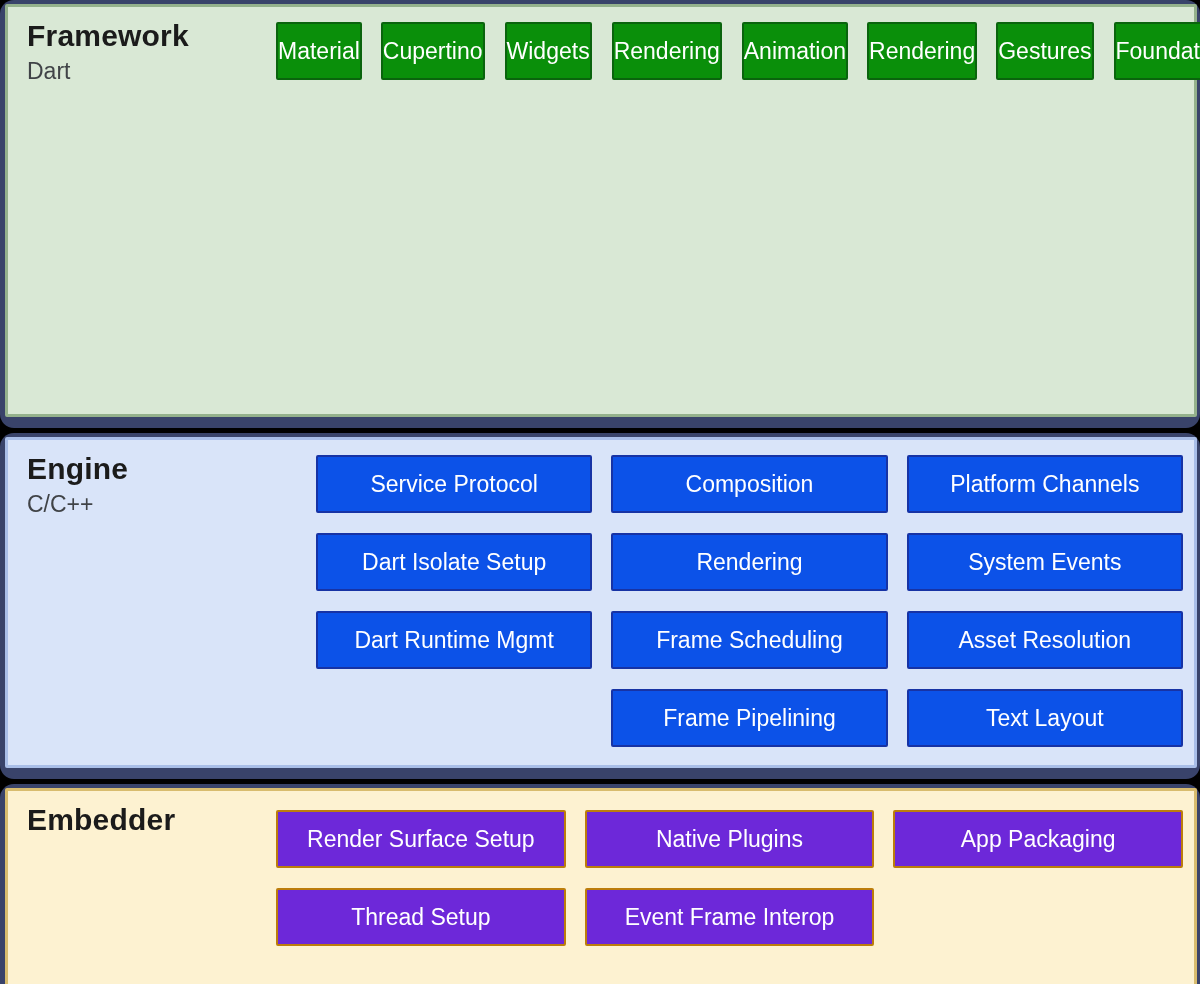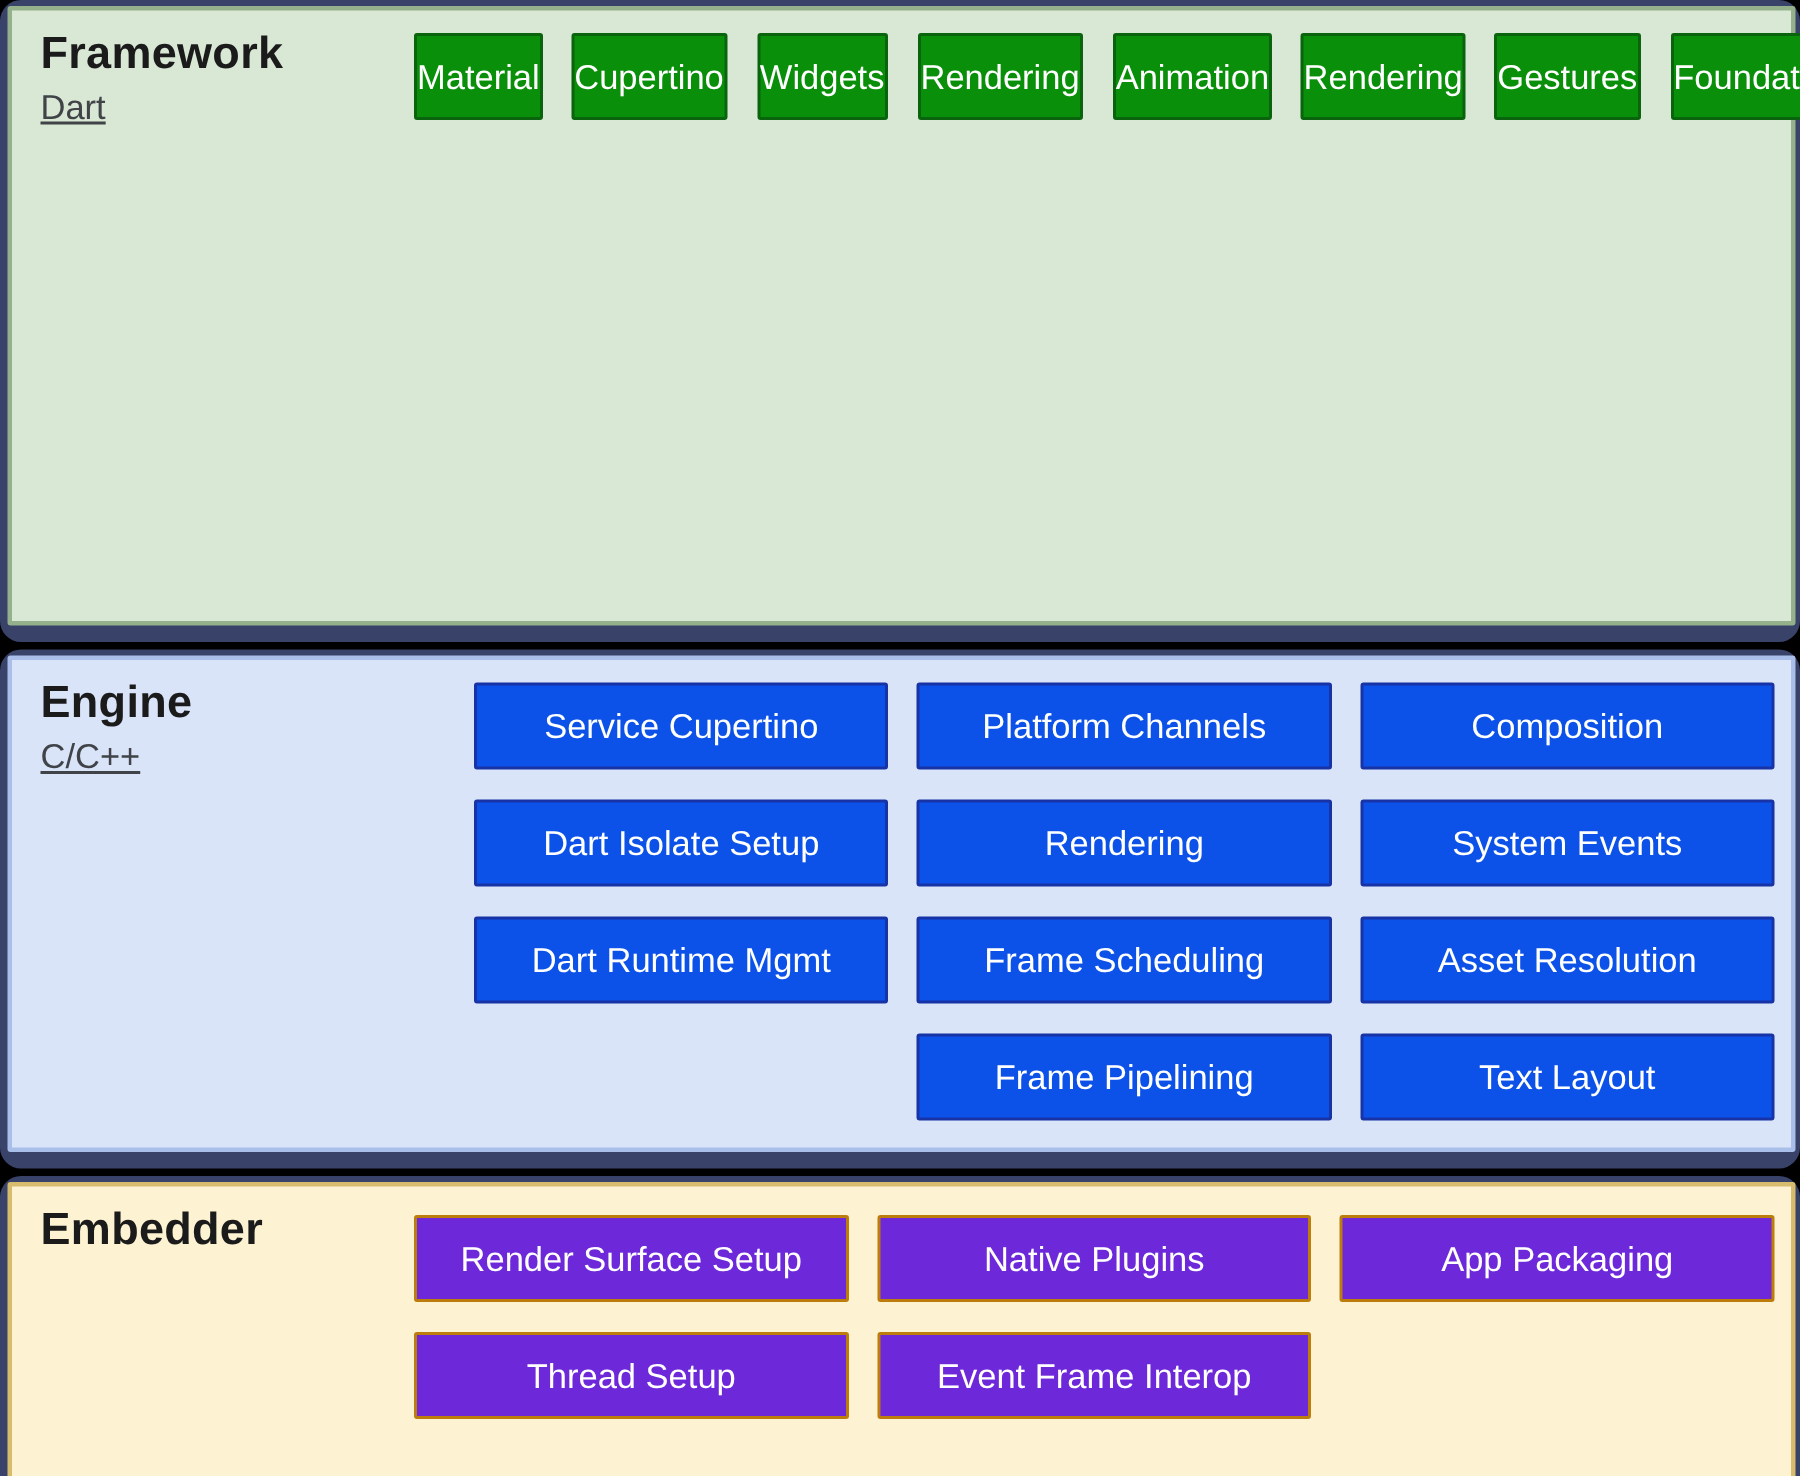--- a/index.html
+++ b/index.html
@@ -42,21 +42,20 @@
   .layer-title {
     font-size: 30px;
     font-weight: 700;
     color: #1b1b1b;
     letter-spacing: 0.2px;
   }
   .layer-subtitle {
     font-size: 23px;
     color: #404347;
     margin-top: 5px;
-    text-decoration: underline;
   }
 
   .boxes {
     flex: 1;
     padding-right: 11px;
   }
   .boxes-framework {
     padding-top: 15px;
     display: flex;
     flex-direction: row;
@@ -121,23 +120,23 @@
   </div>
 </div>
 
 <div class="layer-shell shell-engine">
   <div class="layer-card card-engine">
     <div class="layer-label">
       <div class="layer-title">Engine</div>
       <div class="layer-subtitle">C/C++</div>
     </div>
     <div class="boxes boxes-grid boxes-engine">
-      <div class="box box-blue">Service Cupertino</div>
+      <div class="box box-blue">Service Protocol</div>
+      <div class="box box-blue">Composition</div>
       <div class="box box-blue">Platform Channels</div>
-      <div class="box box-blue">Composition</div>
       <div class="box box-blue">Dart Isolate Setup</div>
       <div class="box box-blue">Rendering</div>
       <div class="box box-blue">System Events</div>
       <div class="box box-blue">Dart Runtime Mgmt</div>
       <div class="box box-blue">Frame Scheduling</div>
       <div class="box box-blue">Asset Resolution</div>
       <div class="box spacer"></div>
       <div class="box box-blue">Frame Pipelining</div>
       <div class="box box-blue">Text Layout</div>
     </div>

